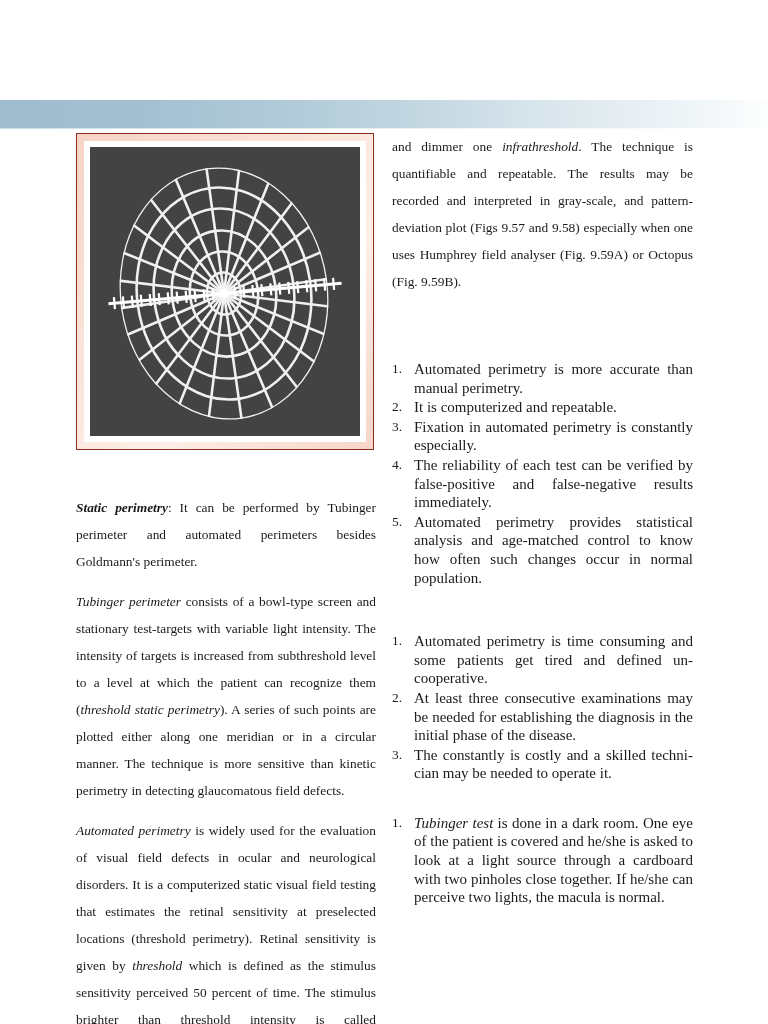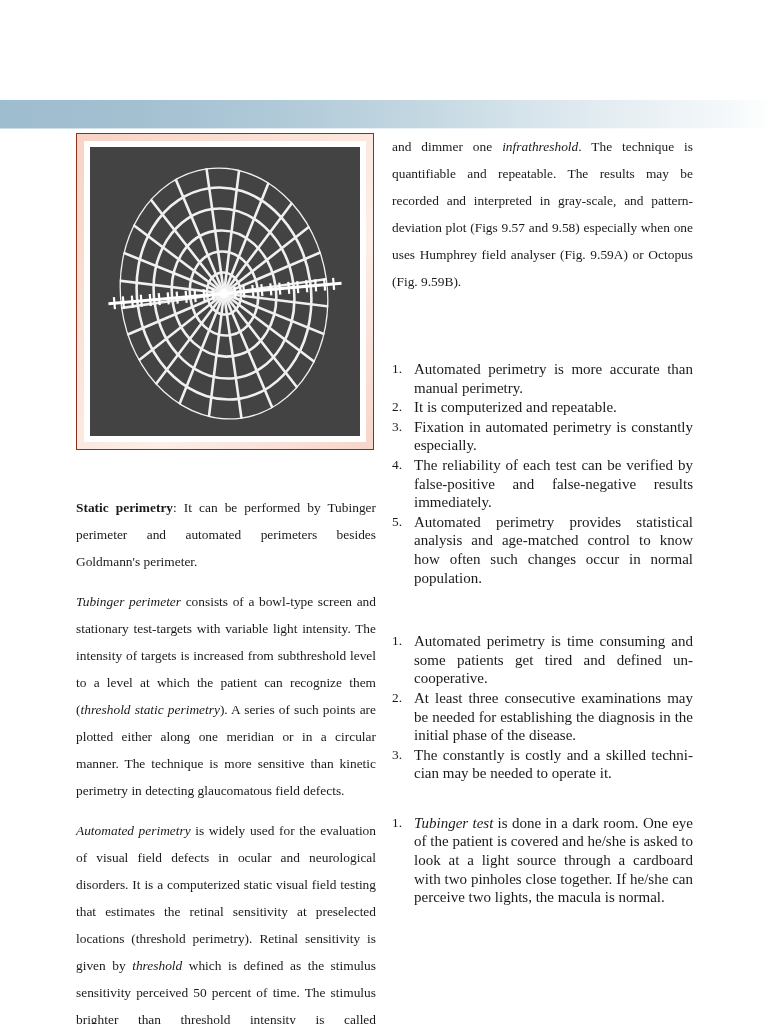--- a/index.html
+++ b/index.html
@@ -97,21 +97,21 @@
   
   p.para {
     margin: 0 0 13px 0;
     font-size: 13.4px;
     line-height: 27px;
     text-align: justify;
     text-justify: inter-word;
     hyphens: manual;
   }
   p.para.tight { margin-bottom: 11px; }
-  .bi { font-weight: bold; }
+  .bi { font-weight: bold; font-style: italic; }
   .it { font-style: italic; }
 
   
   ol.numlist {
     margin: 0;
     padding: 0;
     list-style: none;
     counter-reset: nl;
   }
   ol.numlist > li {

